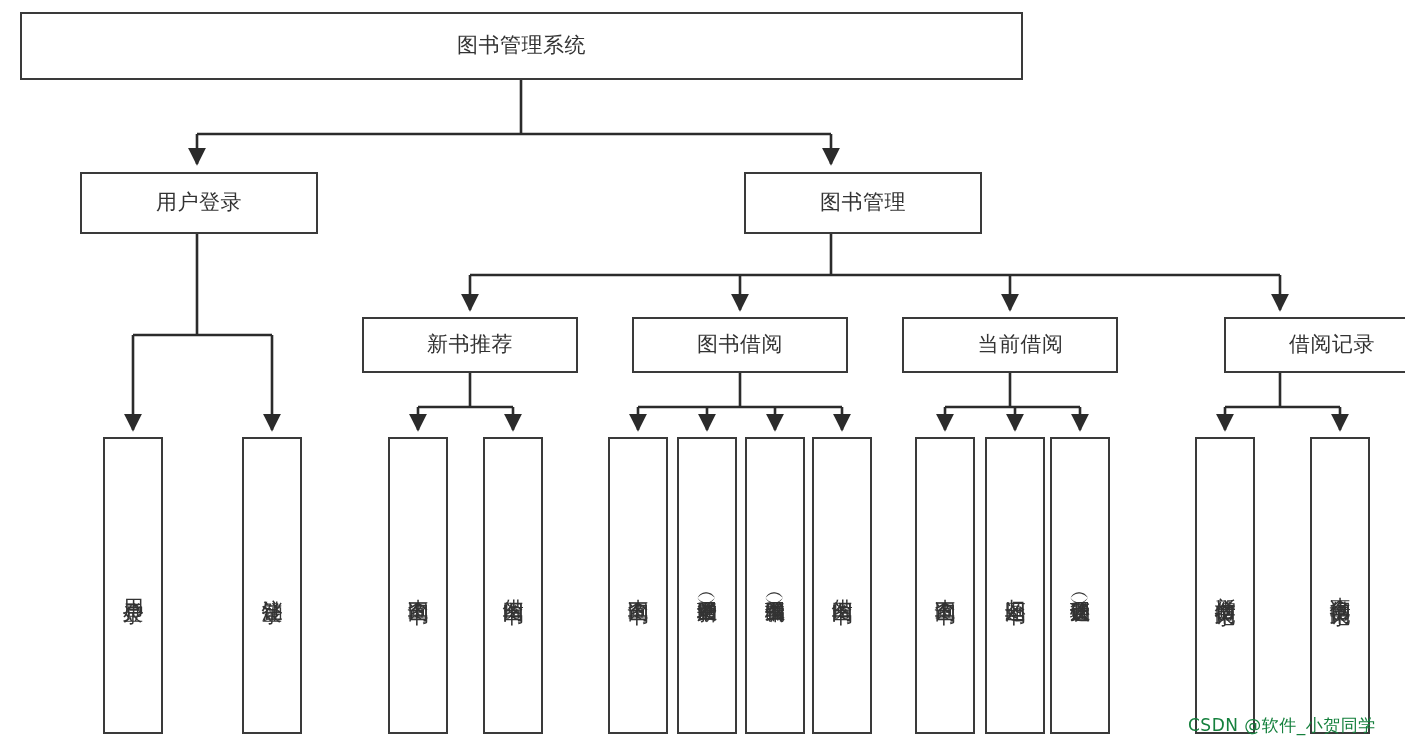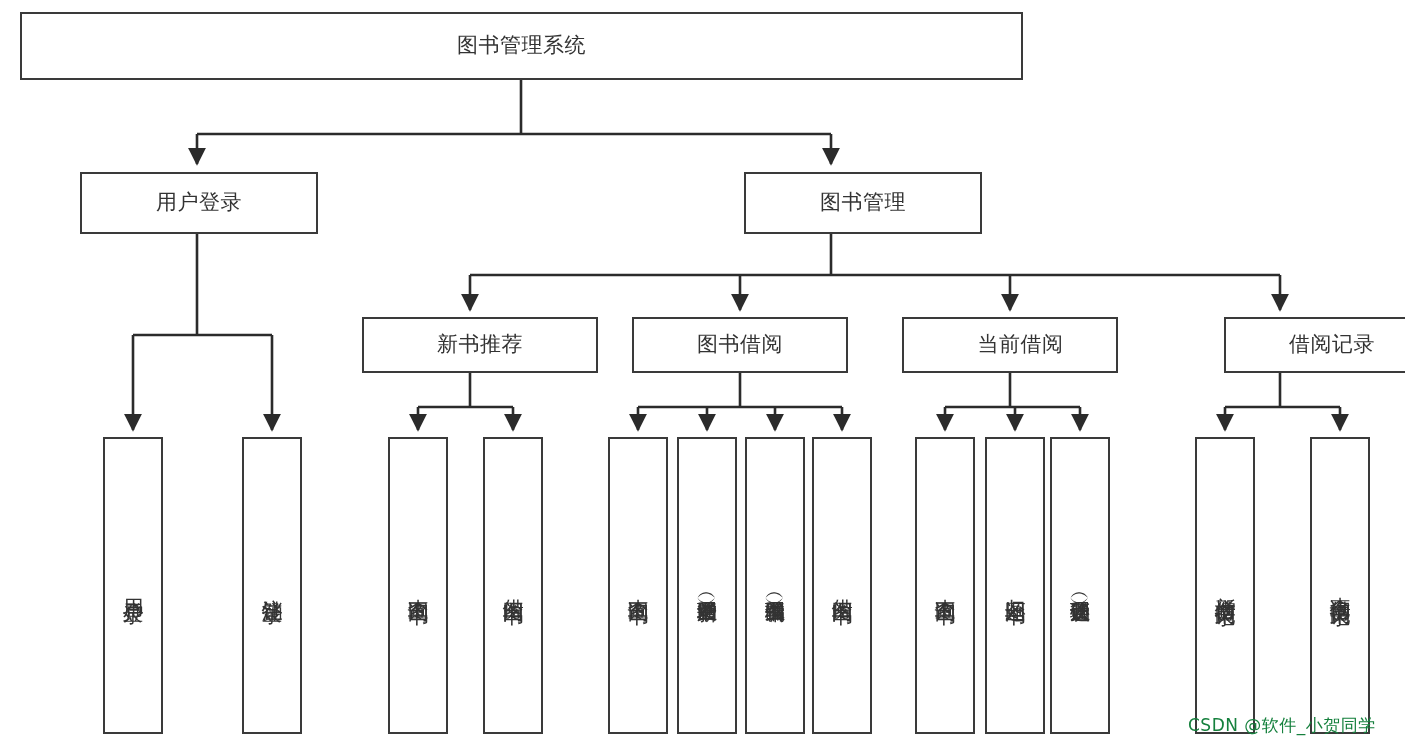--- a/index.html
+++ b/index.html
@@ -125,21 +125,21 @@
     <span>图书管理系统</span>
   </div>
 
   <div class="node node-h" style="left:80px; top:172px; width:238px; height:62px;">
     <span>用户登录</span>
   </div>
   <div class="node node-h" style="left:712px; top:172px; width:238px; height:62px;margin-left:32px;">
     <span>图书管理</span>
   </div>
 
-  <div class="node node-h" style="left:362px; top:317px; width:236px; height:56px;">
+  <div class="node node-h" style="left:362px; top:317px; width:216px; height:56px;">
     <span>新书推荐</span>
   </div>
   <div class="node node-h" style="left:632px; top:317px; width:216px; height:56px;text-align:center;">
     <span>图书借阅</span>
   </div>
   <div class="node node-h" style="left:902px; top:317px; width:216px; height:56px;padding-left:21px;">
     <span>当前借阅</span>
   </div>
   <div class="node node-h" style="left:1224px; top:317px; width:216px; height:56px;">
     <span>借阅记录</span>

